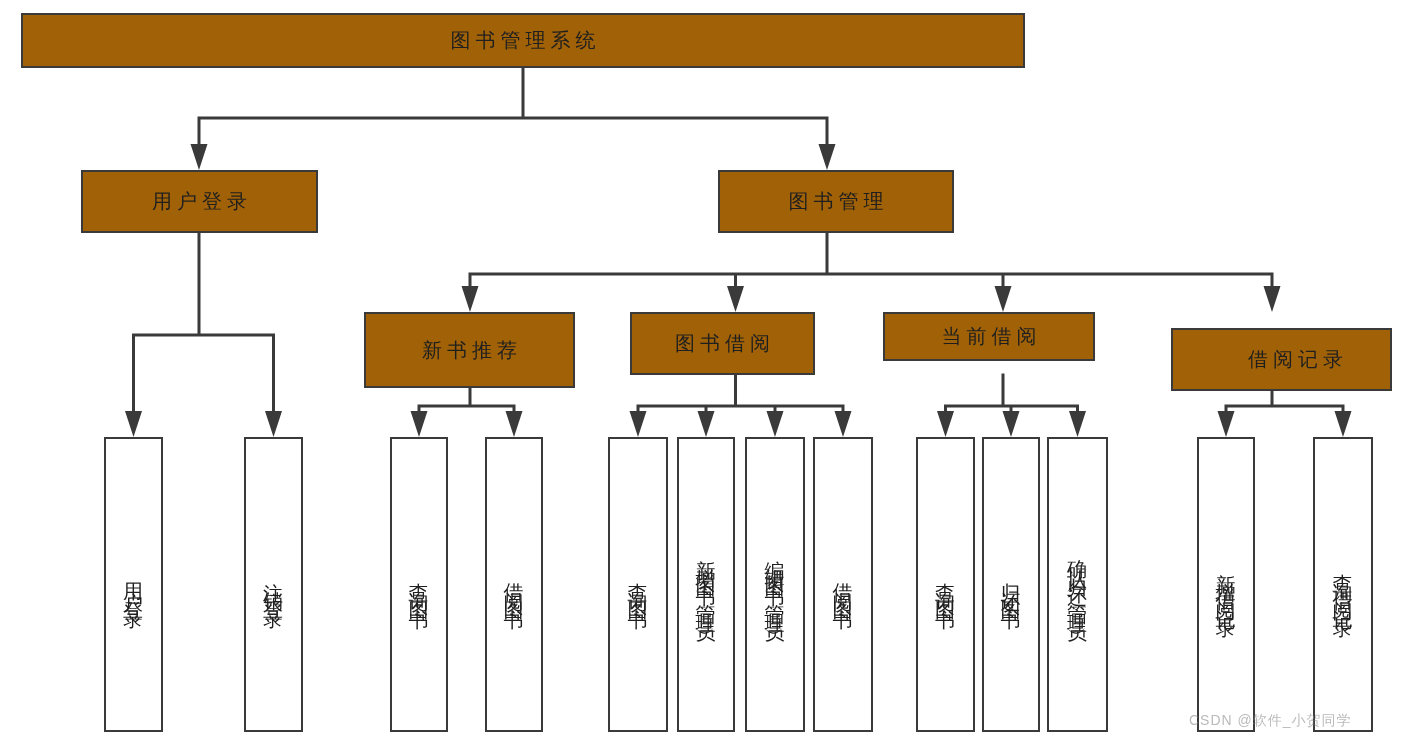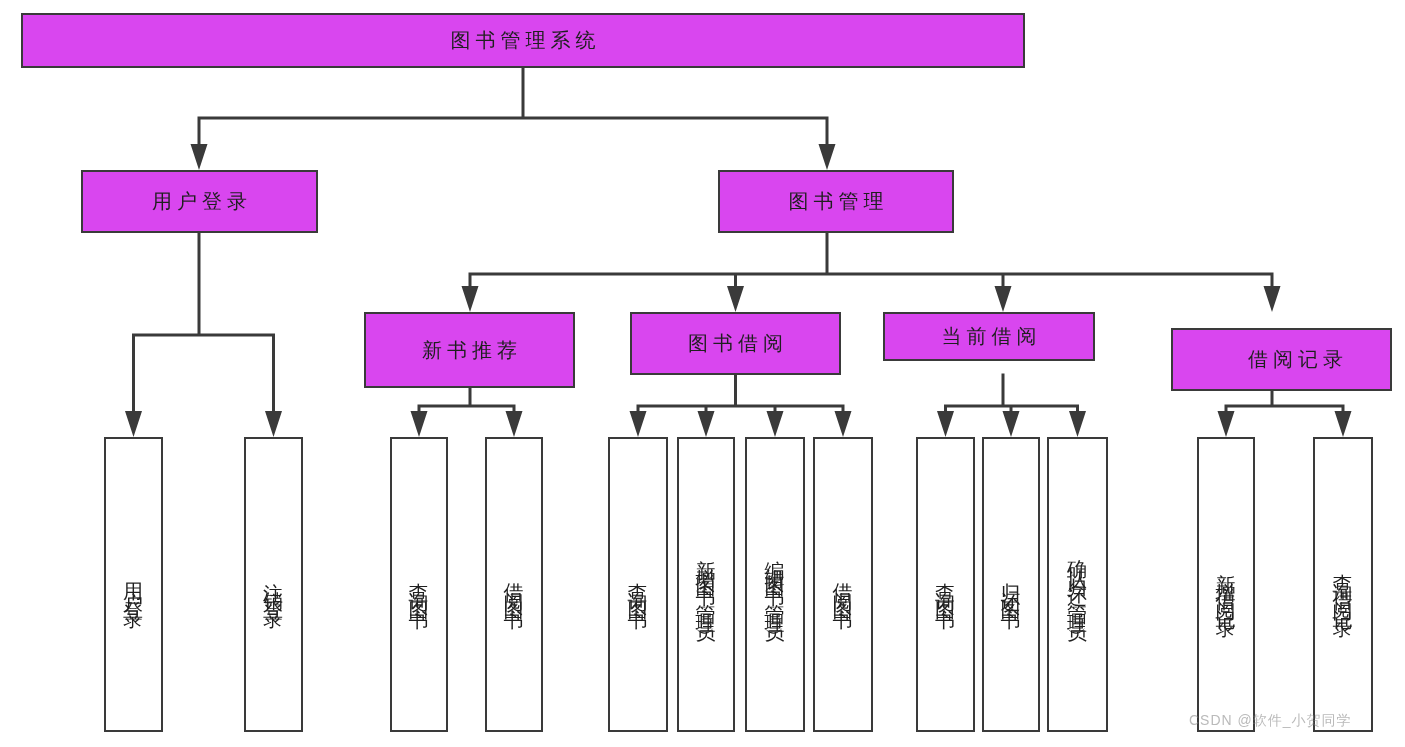--- a/index.html
+++ b/index.html
@@ -13,21 +13,21 @@
   }
   .connector-svg {
     position: absolute;
     left: 0; top: 0;
     width: 1405px; height: 747px;
   }
   .node {
     position: absolute;
     box-sizing: border-box;
     border: 2.5px solid #3a3a3a;
-    background: #d946ef;
+    background: #a16207;
     display: flex;
     align-items: center;
     justify-content: center;
     font-size: 20px;
     letter-spacing: 5px;
     color: #1f1f1f;
     text-indent: 5px; 
     white-space: nowrap;
   }
   .leaf {
@@ -91,21 +91,21 @@
              M1217.5 411 L1234.5 411 L1226 437 Z
              M1334.5 411 L1351.5 411 L1343 437 Z"></path>
   </svg>
 
   <div class="node" style="left:21px; top:13px; width:1004px; height:55px;">图书管理系统</div>
 
   <div class="node" style="left:81px; top:170px; width:237px; height:63px;">用户登录</div>
   <div class="node" style="left:709px; top:170px; width:236px; height:63px;margin-left:9px;">图书管理</div>
 
   <div class="node" style="left:364px; top:312px; width:211px; height:76px;">新书推荐</div>
-  <div class="node" style="left:630px; top:312px; width:211px; height:63px;">图书借阅</div>
+  <div class="node" style="left:630px; top:312px; width:185px; height:63px;">图书借阅</div>
   <div class="node" style="left:883px; top:312px; width:212px; height:49px;">当前借阅</div>
   <div class="node" style="left:1171px; top:328px; width:221px; height:63px;padding-left:28px;">借阅记录</div>
 
   <div class="leaf" style="left:104px; top:437px; width:59px; height:295px;">用户登录</div>
   <div class="leaf" style="left:244px; top:437px; width:59px; height:295px;">注销登录</div>
 
   <div class="leaf" style="left:390px; top:437px; width:58px; height:295px;">查询图书</div>
   <div class="leaf" style="left:485px; top:437px; width:58px; height:295px;">借阅图书</div>
 
   <div class="leaf" style="left:608px; top:437px; width:60px; height:295px;">查询图书</div>

